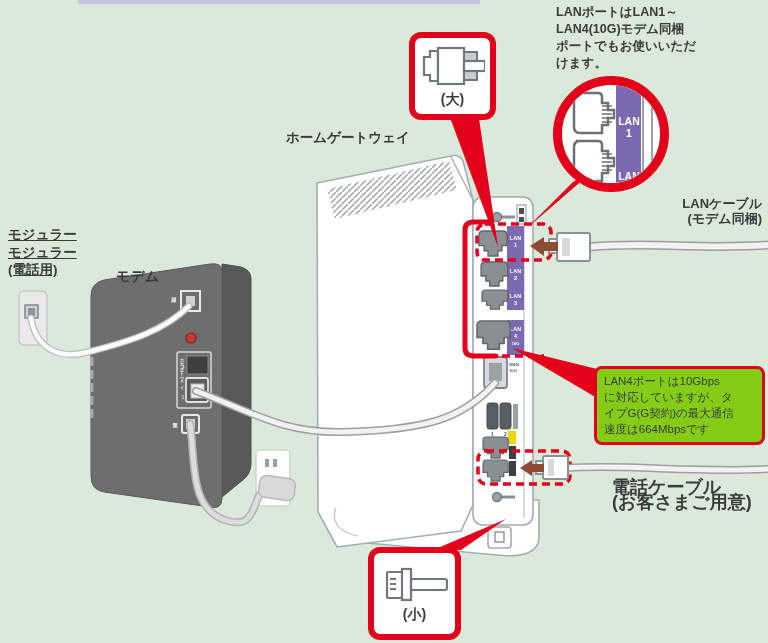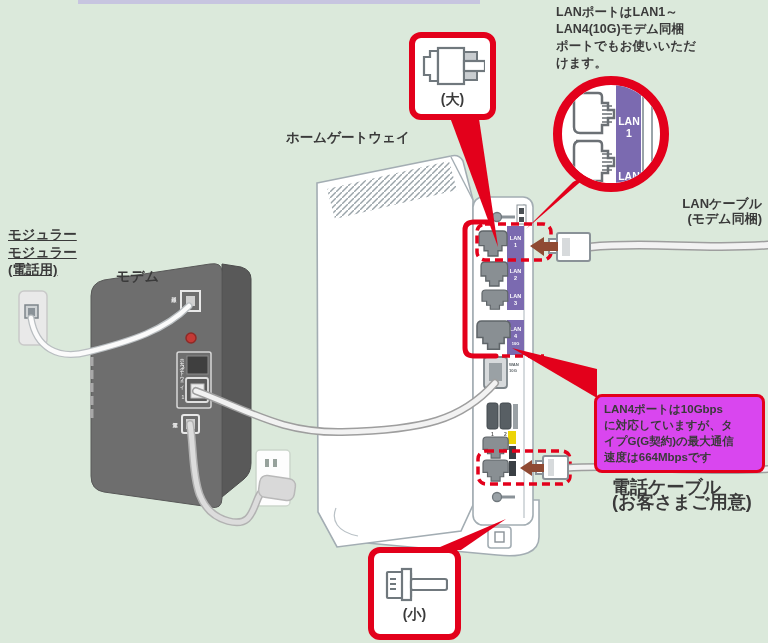--- a/index.html
+++ b/index.html
@@ -20,22 +20,22 @@
   .lbl-lancable{left:650px;top:196px;width:112px;text-align:right;font-size:13px;line-height:15px;}
   .lbl-phonecable{left:612px;top:480px;font-size:18px;line-height:15px;}
 
   .callout{position:absolute;z-index:4;background:#fff;border:6px solid var(--red);border-radius:12px;
            display:flex;flex-direction:column;align-items:center;justify-content:center;box-sizing:border-box;}
   .callout .cap{font-weight:bold;font-size:14px;color:#3a3a3a;margin-top:2px;}
   .box-large{left:409px;top:32px;width:87px;height:88px;}
   .box-small{left:368px;top:547px;width:93px;height:93px;}
 
   .note-box{position:absolute;z-index:4;left:594px;top:366px;width:171px;box-sizing:border-box;
-            background:#d946ef;border:3px solid var(--red);border-radius:8px;padding:4px 7px 5px 7px;
-            font-weight:bold;font-size:11.5px;line-height:16px;color:#3a3a3a;white-space:nowrap;margin-top:28px;}
+            background:#84cc16;border:3px solid var(--red);border-radius:8px;padding:4px 7px 5px 7px;
+            font-weight:normal;font-size:11.5px;line-height:16px;color:#3a3a3a;white-space:nowrap;}
 
   .magnifier{position:absolute;z-index:4;left:553px;top:76px;width:98px;height:98px;background:#fff;
              border:9px solid var(--red);border-radius:50%;overflow:hidden;}
 
   .vlab{position:absolute;z-index:3;writing-mode:vertical-rl;font-weight:bold;color:#e4e4e4;line-height:1;}
   .vlab-line{left:171px;top:293px;font-size:5px;}
   .vlab-bracket{left:179px;top:355px;font-size:4.5px;height:52px;letter-spacing:-0.5px;}
   .vlab-power{left:172px;top:418px;font-size:5px;}
 
   

